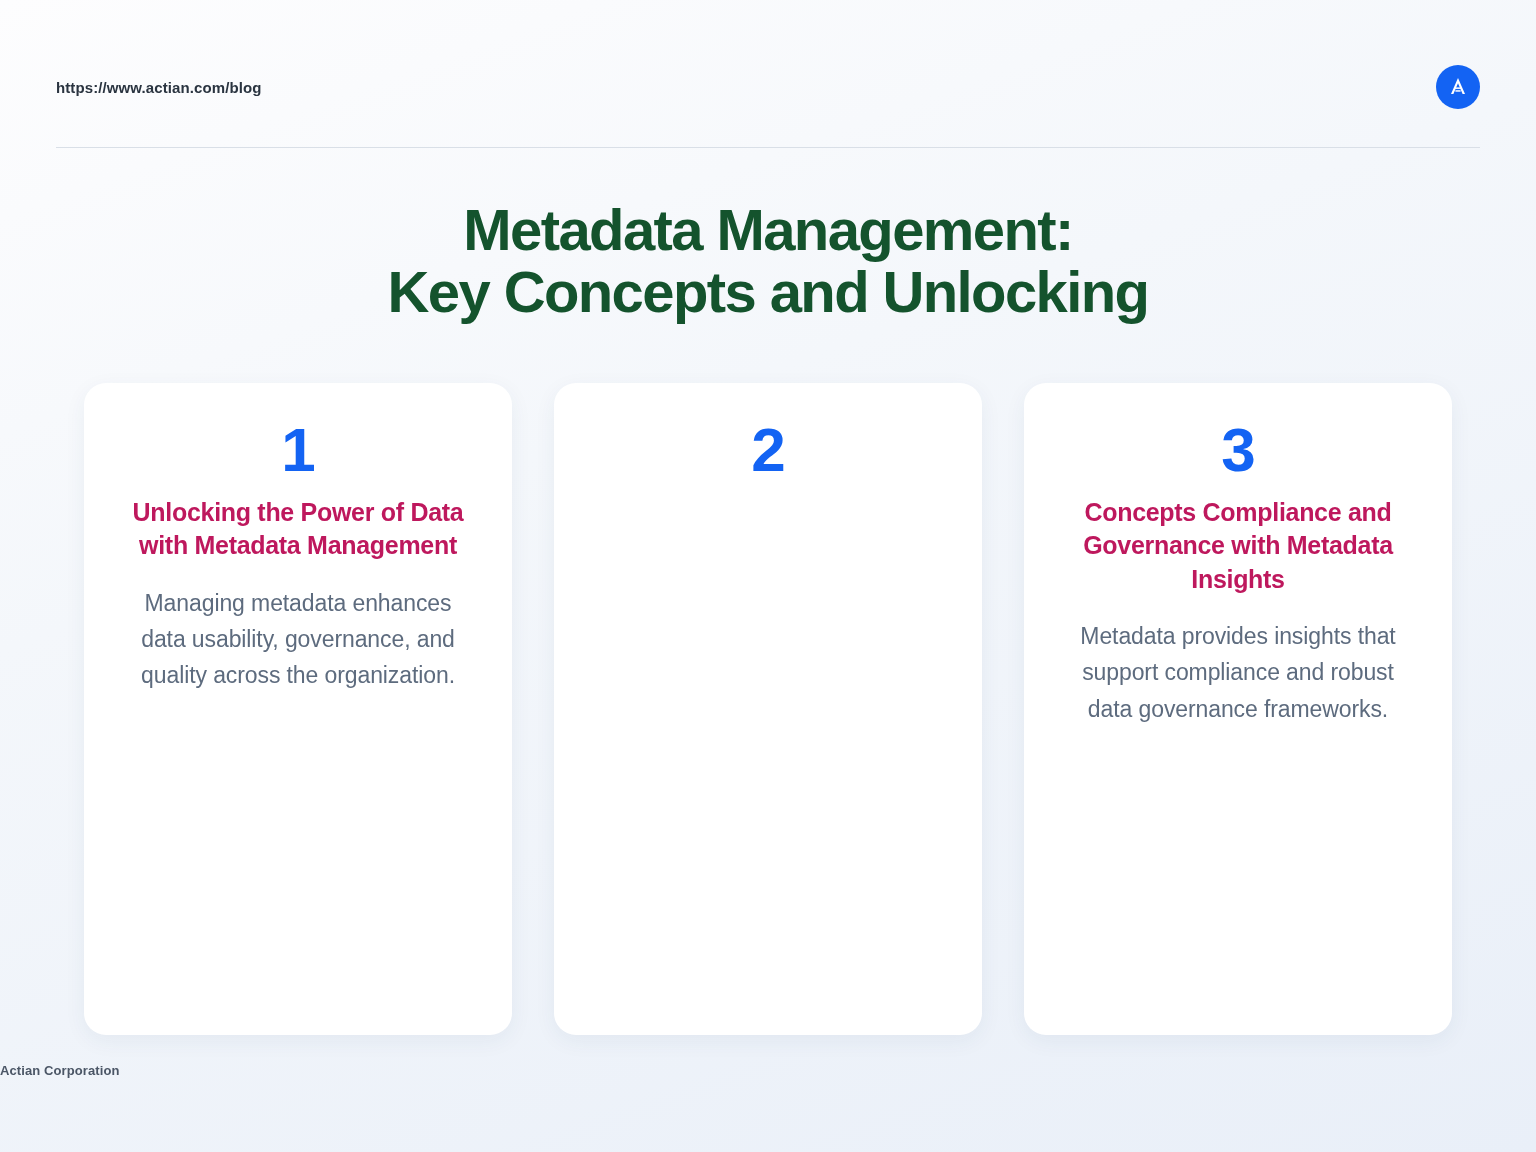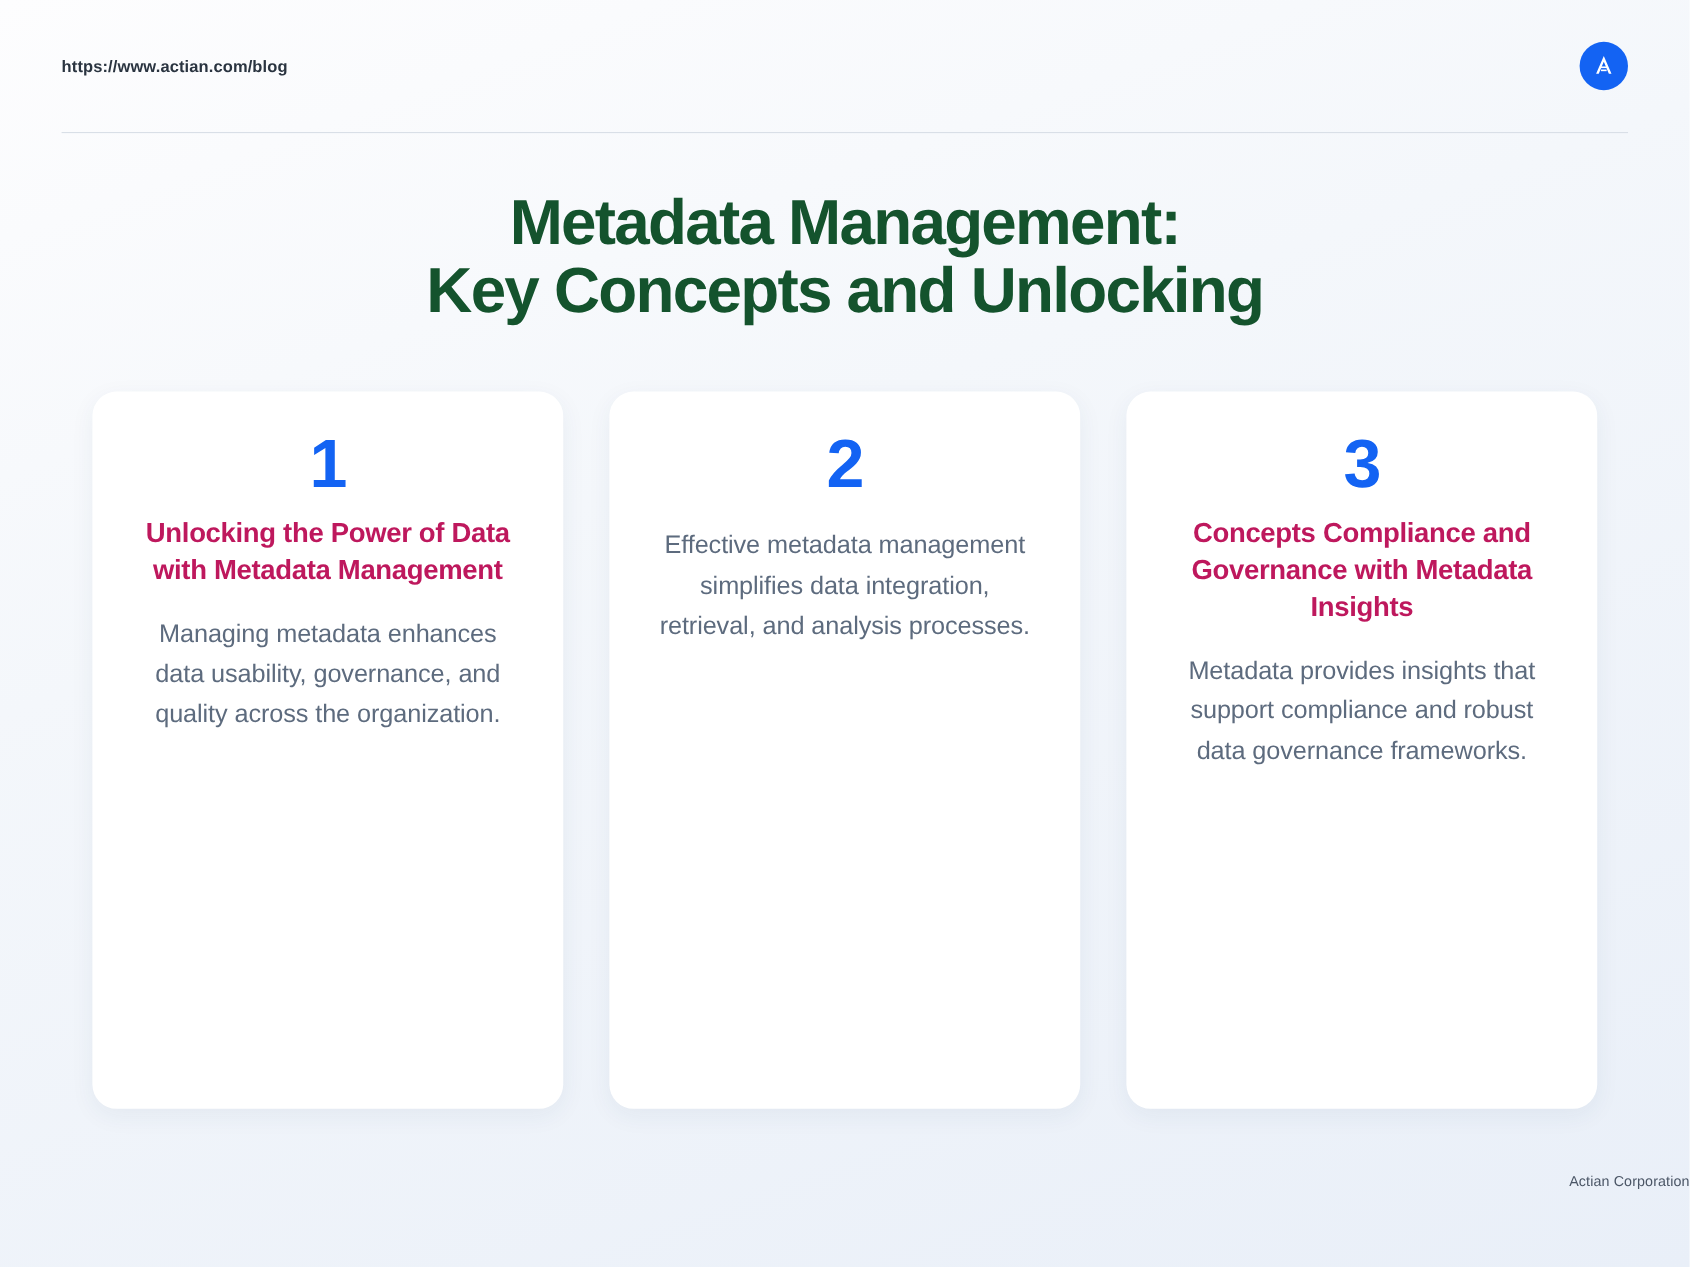--- a/index.html
+++ b/index.html
@@ -22,20 +22,21 @@
 
   
   .header {
     position: relative;
     height: 120px;
     display: flex;
     align-items: center;
     justify-content: space-between;
     padding: 0 56px;
     box-sizing: border-box;
+    margin-top: 27px;
   }
   .header-url {
     font-size: 15px;
     font-weight: bold;
     color: #2a3440;
     letter-spacing: 0.1px;
     white-space: nowrap;
   }
   .header-center {
     position: absolute;
@@ -126,24 +127,24 @@
     margin-top: 22px;
     font-size: 23px;
     line-height: 1.58;
     color: #5d6b7e;
     padding: 0 8px;
     letter-spacing: -0.1px;
   }
 
   
   .footer {
-    margin-top: 58px;
-    text-align: right;
+    margin-top: 28px;
+    text-align: left;
     font-size: 13px;
-    font-weight: normal;
+    font-weight: bold;
     color: #4b5666;
     letter-spacing: 0.1px;
   }
 </style>
 </head>
 <body>
 
 <div class="page">
 
   <div class="header">
@@ -167,21 +168,20 @@
   <div class="cards">
 
     <div class="card">
       <div class="card-number">1</div>
       <div class="card-heading">Unlocking the Power of Data with Metadata Management</div>
       <div class="card-body">Managing metadata enhances data usability, governance, and quality across the organization.</div>
     </div>
 
     <div class="card">
       <div class="card-number">2</div>
-      <div class="card-body">Effective metadata management simplifies data integration, retrieval, and analysis processes.</div>
     </div>
 
     <div class="card">
       <div class="card-number">3</div>
       <div class="card-heading">Concepts Compliance and Governance with Metadata Insights</div>
       <div class="card-body">Metadata provides insights that support compliance and robust data governance frameworks.</div>
     </div>
 
   </div>
 

